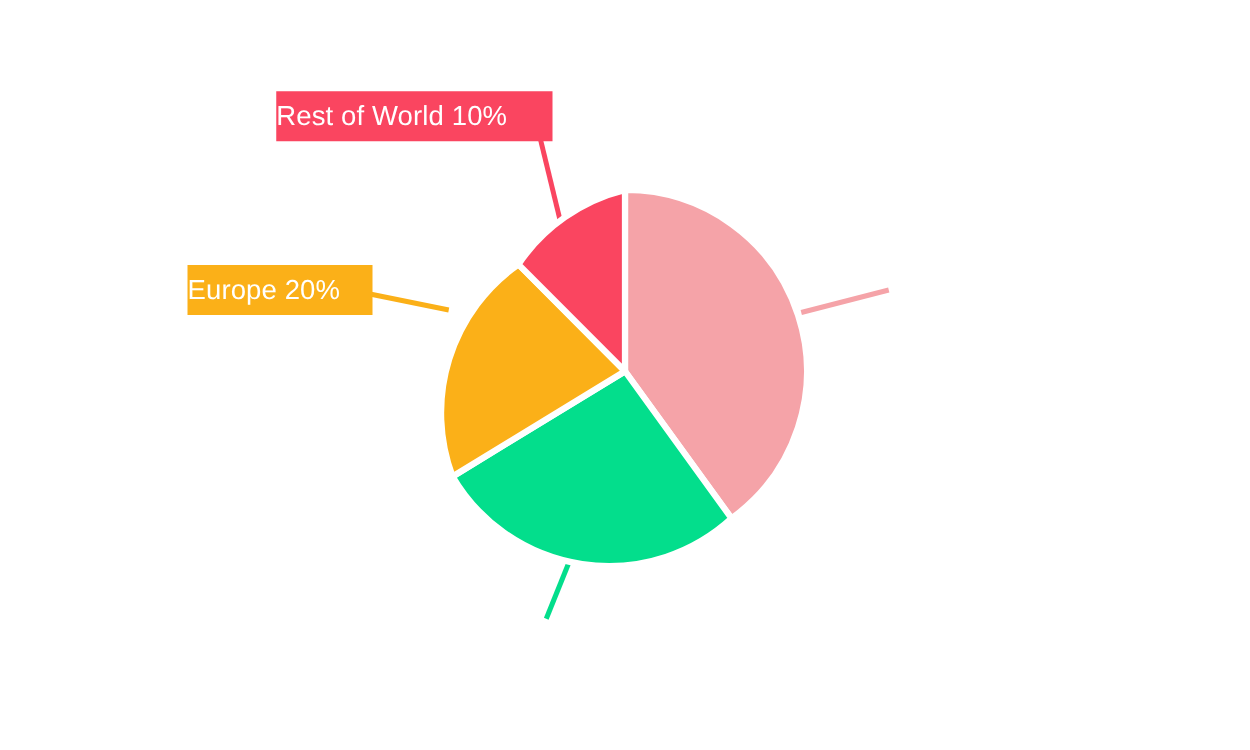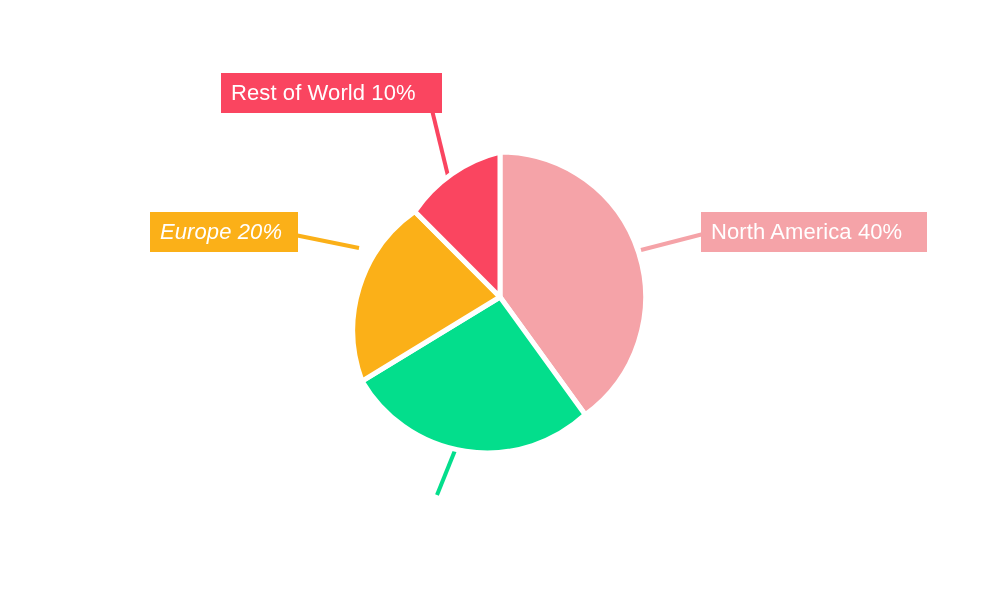--- a/index.html
+++ b/index.html
@@ -26,21 +26,21 @@
     width: 1000px;
     height: 600px;
     display: block;
   }
   .label-box {
     position: absolute;
     box-sizing: border-box;
     display: flex;
     align-items: center;
     justify-content: flex-start;
-    padding: 0 10px;
+    padding: 0 0;
     color: #ffffff;
     font-family: "Liberation Sans", sans-serif;
     font-size: 22px;
     line-height: 1;
     letter-spacing: 0.1px;
     white-space: nowrap;
   }
   #label-north-america {
     left: 701px;
     top: 212px;
@@ -81,26 +81,23 @@
     </g>
 
     <g stroke="#FFFFFF" stroke-width="5" stroke-linejoin="round">
       <path fill="#F5A3A8" d="M 500 297 L 500 152 A 145 145 0 0 1 585.23 414.71 Z"></path>
       <path fill="#03DE8C" d="M 500 297 L 585.23 414.71 A 145 145 0 0 1 362.07 381.20 Z"></path>
       <path fill="#FBB018" d="M 500 297 L 362.07 381.20 A 145 145 0 0 1 414.75 211.50 Z"></path>
       <path fill="#FA4560" d="M 500 297 L 414.75 211.50 A 145 145 0 0 1 500 152 Z"></path>
     </g>
   </svg>
 
-  <div class="label-box" id="label-north-america" style="background:#F5A3A8;">
-    <span>North America 40%</span>
-  </div>
 
 
-  <div class="label-box" id="label-europe" style="background:#FBB018;font-style:italic;">
+  <div class="label-box" id="label-europe" style="background:#FBB018;">
     <span>Europe 20%</span>
   </div>
 
   <div class="label-box" id="label-rest-of-world" style="background:#FA4560;">
     <span>Rest of World 10%</span>
   </div>
 
 </div>
 
 </body></html>

